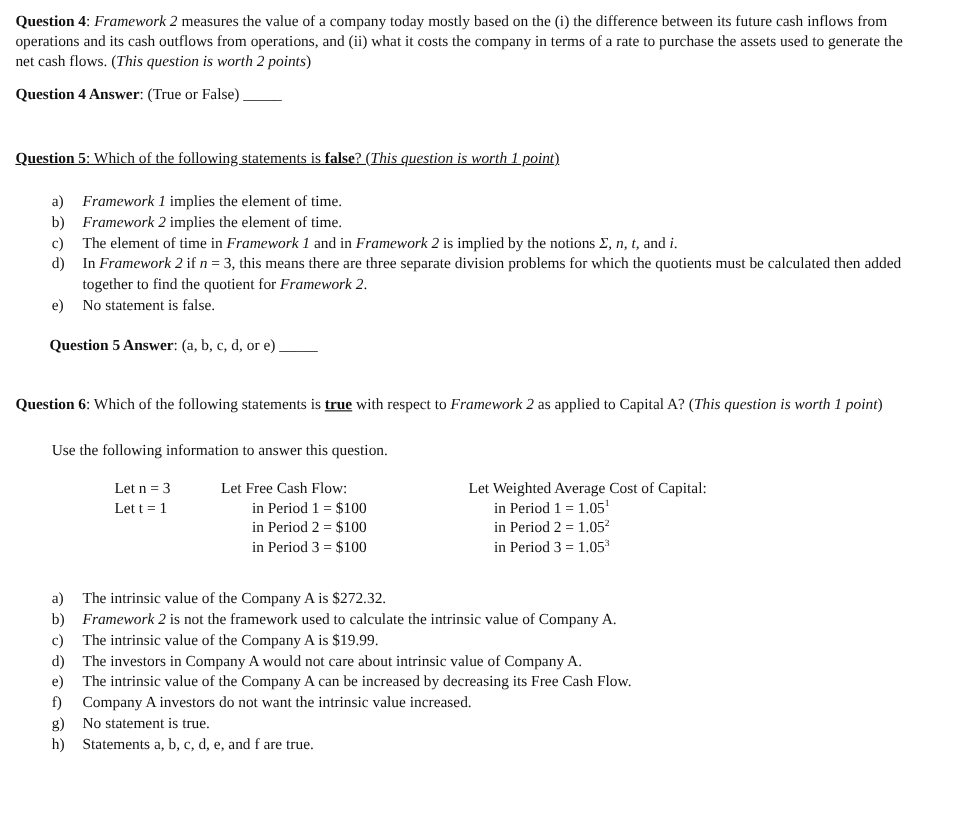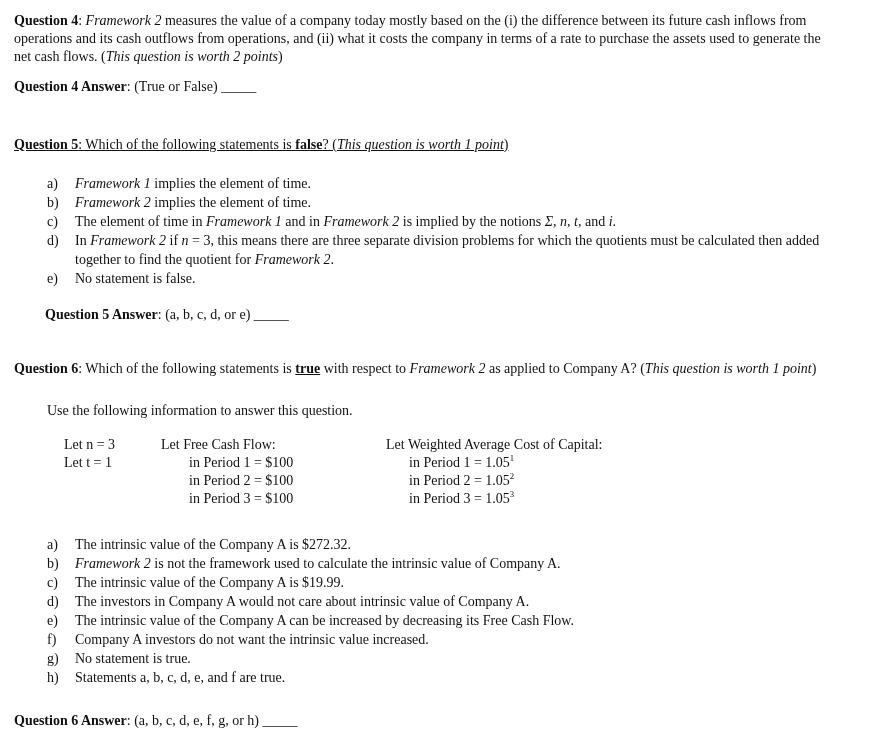--- a/index.html
+++ b/index.html
@@ -47,21 +47,21 @@
     margin-left: 33px;
   }
   .opt-text { flex: 1; }
   .instruction {
     margin: 24px 0 0 33px;
     line-height: 18px;
   }
   .info-block {
     display: flex;
     margin-top: 16px;
-    margin-left: 50px;
+    margin-left: 90px;
     line-height: 18px;
   }
   .info-col1 { width: 97px; flex: none; }
   .info-col2 { width: 225px; flex: none; }
   .info-col3 { flex: none; }
   .info-line { white-space: nowrap; }
   .info-line.indent2 { padding-left: 28px; }
   .info-line.indent3 { padding-left: 23px; }
   
   .run-r  { }
@@ -102,21 +102,21 @@
       <span class="opt-text"><span class="run-r">In </span><span class="run-i">Framework 2</span><span class="run-r"> if </span><span class="run-i">n</span><span class="run-r"> = 3, this means there are three separate division problems for which the quotients must be calculated then added together to find the quotient for </span><span class="run-i">Framework 2</span><span class="run-r">.</span></span>
     </div>
     <div class="opt">
       <span class="opt-letter">e)</span>
       <span class="opt-text"><span class="run-r">No statement is false.</span></span>
     </div>
   </div>
 
   <p class="answer-line q5-answer"><span class="run-b">Question 5 Answer</span><span class="run-r">: (a, b, c, d, or e) _____</span></p>
 
-  <p class="para q6-header"><span class="run-b">Question 6</span><span class="run-r">: Which of the following statements is </span><span class="run-bu">true</span><span class="run-r"> with respect to </span><span class="run-i">Framework 2</span><span class="run-r"> as applied to Company A? (</span><span class="run-i">This question is worth 1 point</span><span class="run-r">)</span></p>
+  <p class="para q6-header"><span class="run-b">Question 6</span><span class="run-r">: Which of the following statements is </span><span class="run-bu">true</span><span class="run-r"> with respect to </span><span class="run-i">Framework 2</span><span class="run-r"> as applied to Capital A? (</span><span class="run-i">This question is worth 1 point</span><span class="run-r">)</span></p>
 
   <p class="instruction">Use the following information to answer this question.</p>
 
   <div class="info-block">
     <div class="info-col info-col1">
       <div class="info-line">Let n = 3</div>
       <div class="info-line">Let t = 1</div>
     </div>
     <div class="info-col info-col2">
       <div class="info-line">Let Free Cash Flow:</div>
@@ -160,15 +160,14 @@
     <div class="opt">
       <span class="opt-letter">g)</span>
       <span class="opt-text"><span class="run-r">No statement is true.</span></span>
     </div>
     <div class="opt">
       <span class="opt-letter">h)</span>
       <span class="opt-text"><span class="run-r">Statements a, b, c, d, e, and f are true.</span></span>
     </div>
   </div>
 
-  <p class="answer-line q6-answer"><span class="run-b">Question 6 Answer</span><span class="run-r">: (a, b, c, d, e, f, g, or h) _____</span></p>
 
 </div>
 
 </body></html>

